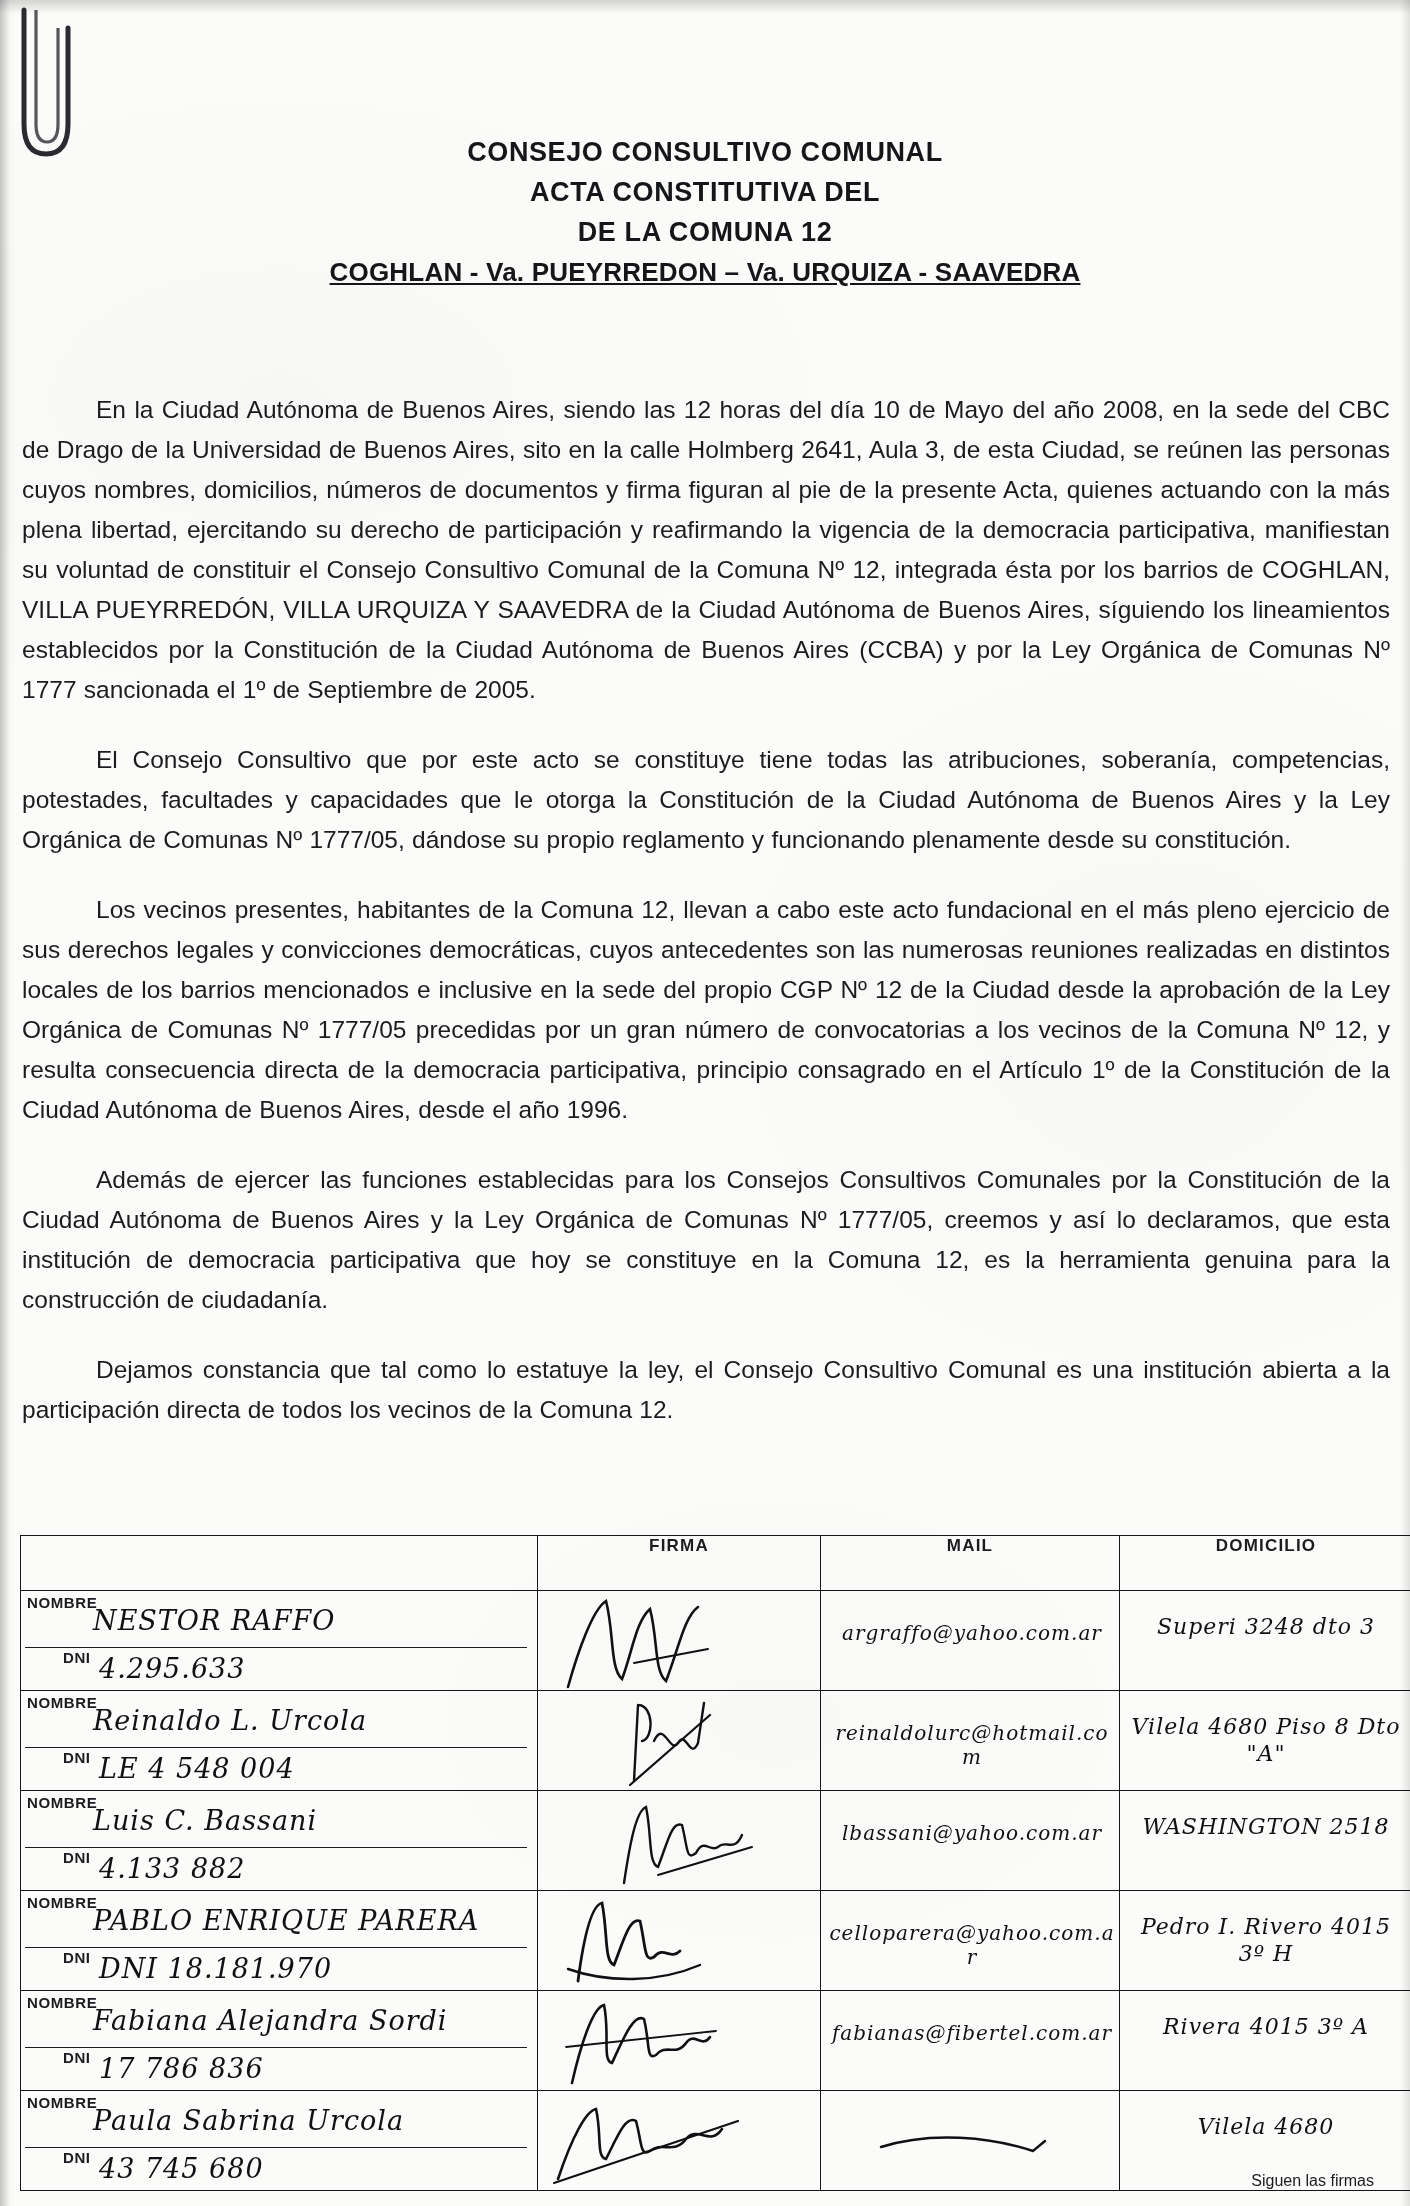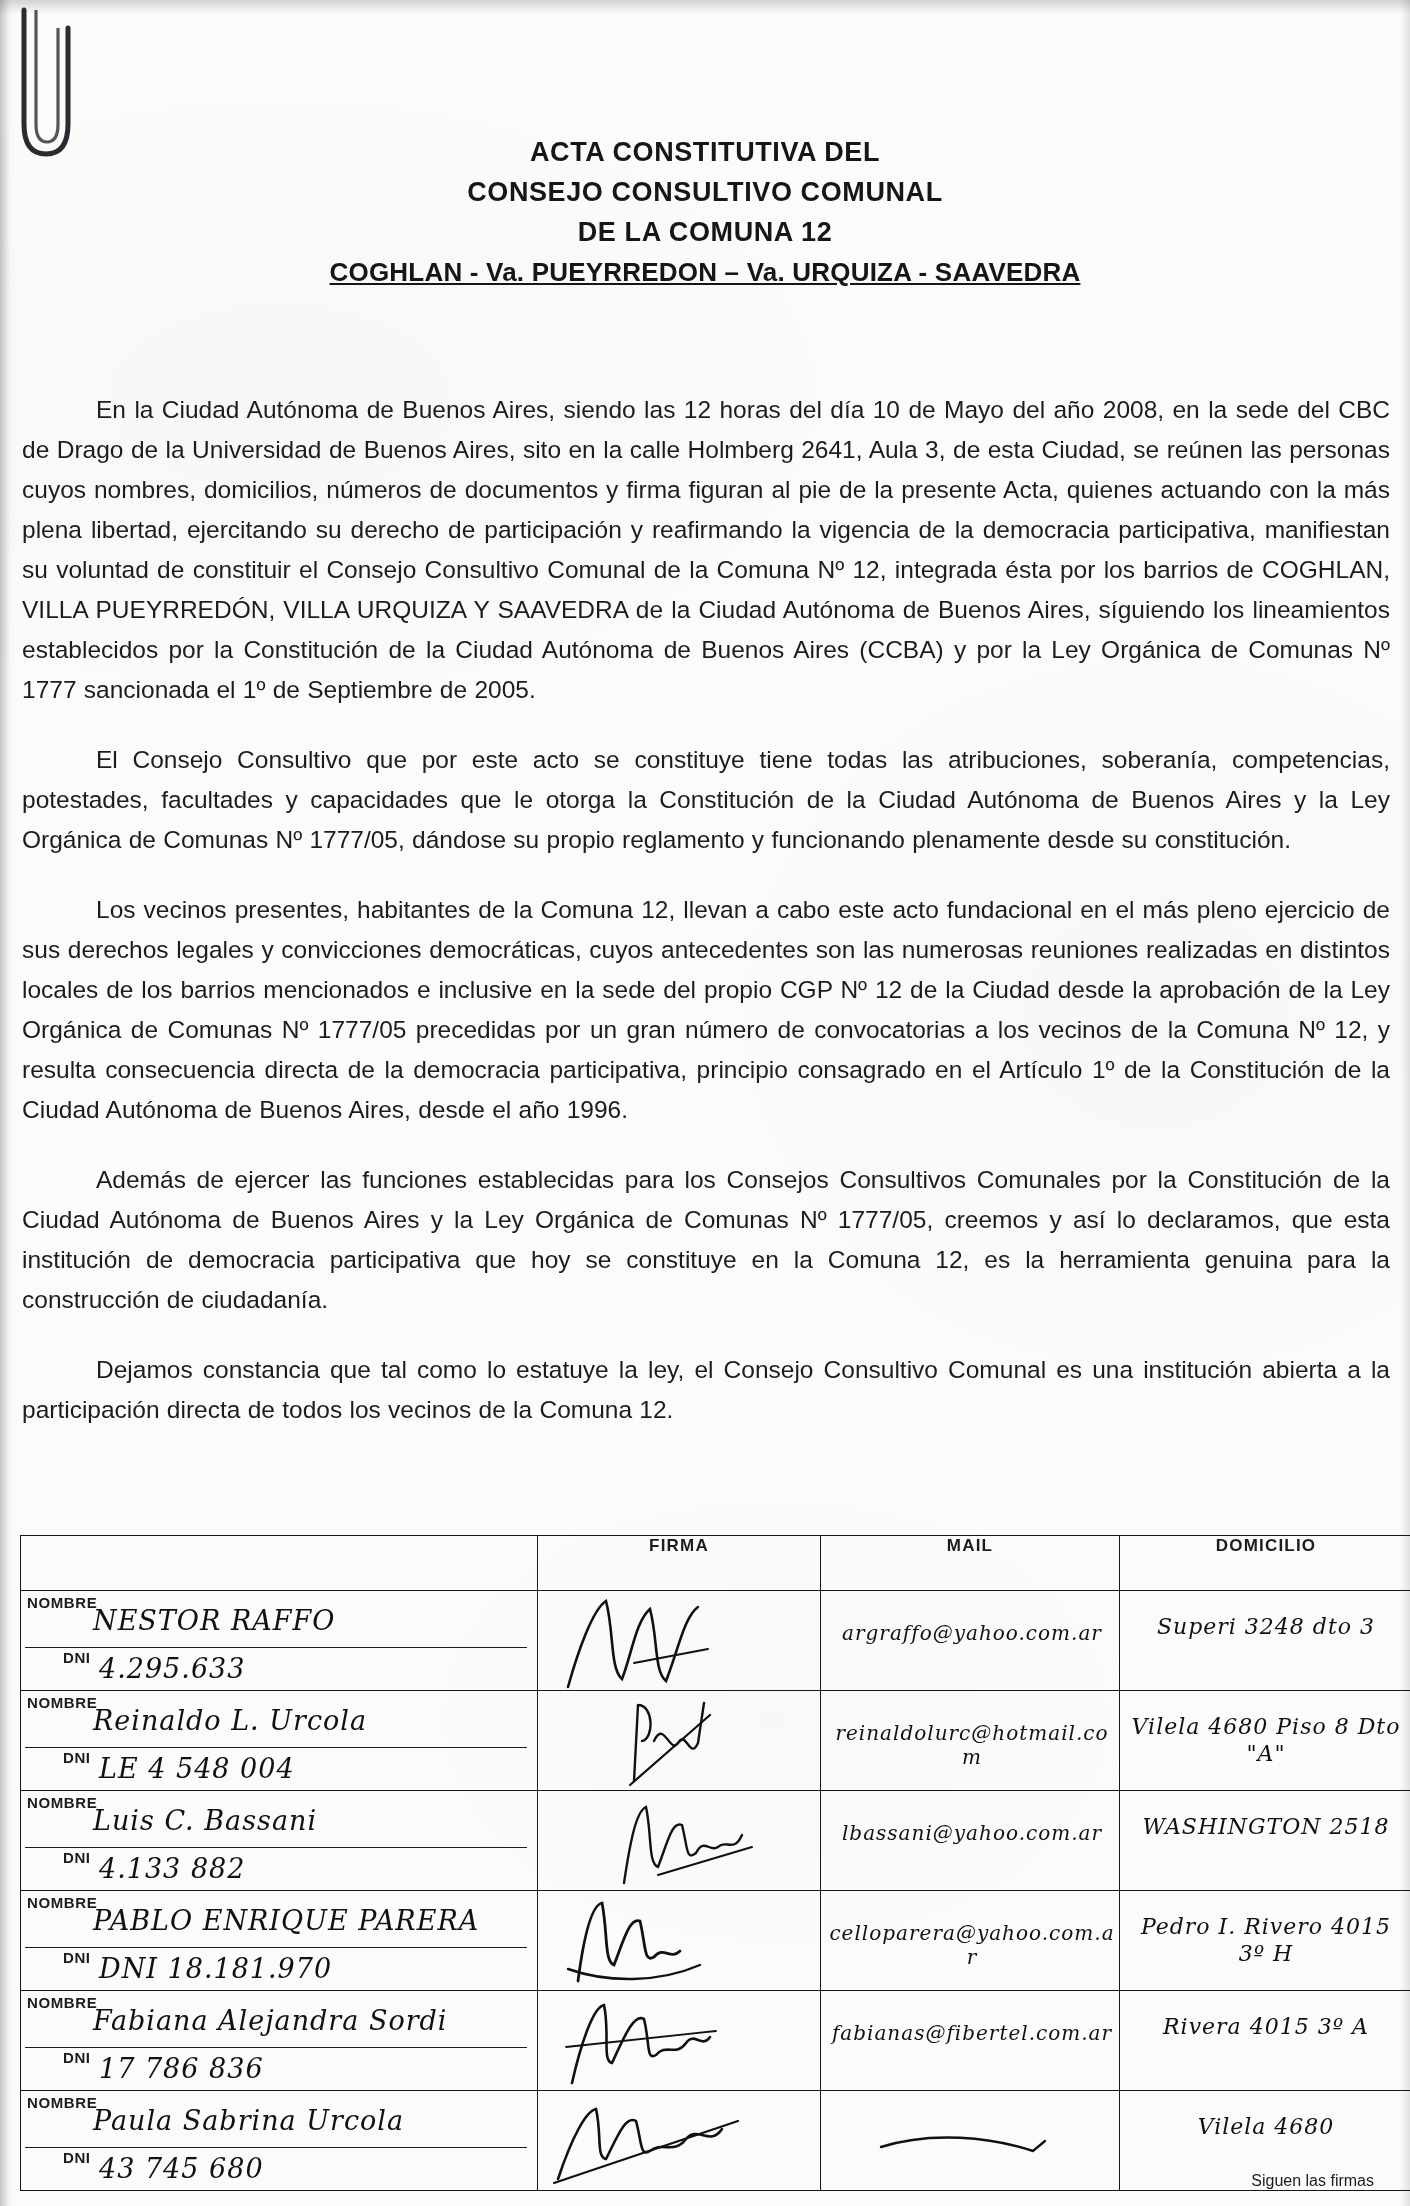--- a/index.html
+++ b/index.html
@@ -224,22 +224,22 @@
   <div class="scan-edge-top"></div>
   <div class="scan-edge-left"></div>
   <div class="scan-edge-right"></div>
 
   <svg class="paperclip" viewBox="0 0 70 180">
     <path d="M10 6 L10 120 Q10 150 32 150 Q54 150 54 120 L54 24" fill="none" stroke="#2a2b30" stroke-width="5" stroke-linecap="round"></path>
     <path d="M22 6 L22 120 Q22 138 33 138 Q44 138 44 120 L44 24" fill="none" stroke="#55565c" stroke-width="3.2"></path>
   </svg>
 
   <div class="title-block">
+    <div class="title-line">CONSEJO CONSULTIVO COMUNAL</div>
     <div class="title-line">ACTA CONSTITUTIVA DEL</div>
-    <div class="title-line">CONSEJO CONSULTIVO COMUNAL</div>
     <div class="title-line">DE LA COMUNA 12</div>
     <div class="title-line l4">COGHLAN - Va. PUEYRREDON – Va. URQUIZA - SAAVEDRA</div>
   </div>
 
   <div class="body-text">
     <p class="para">En la Ciudad Autónoma de Buenos Aires, siendo las 12 horas del día 10 de Mayo del año 2008, en la sede del CBC de Drago de la Universidad de Buenos Aires, sito en la calle Holmberg 2641, Aula 3, de esta Ciudad, se reúnen las personas cuyos nombres, domicilios, números de documentos y firma figuran al pie de la presente Acta, quienes actuando con la más plena libertad, ejercitando su derecho de participación y reafirmando la vigencia de la democracia participativa, manifiestan su voluntad de constituir el Consejo Consultivo Comunal de la Comuna Nº 12, integrada ésta por los barrios de COGHLAN, VILLA PUEYRREDÓN, VILLA URQUIZA Y SAAVEDRA de la Ciudad Autónoma de Buenos Aires, síguiendo los lineamientos establecidos por la Constitución de la Ciudad Autónoma de Buenos Aires (CCBA) y por la Ley Orgánica de Comunas Nº 1777 sancionada el 1º de Septiembre de 2005.</p>
     <p class="para">El Consejo Consultivo que por este acto se constituye tiene todas las atribuciones, soberanía, competencias, potestades, facultades y capacidades que le otorga la Constitución de la Ciudad Autónoma de Buenos Aires y la Ley  Orgánica de Comunas Nº 1777/05, dándose su propio reglamento y funcionando plenamente desde su constitución.</p>
     <p class="para">Los vecinos presentes, habitantes de la Comuna 12, llevan a cabo este acto fundacional en el más pleno ejercicio de sus derechos legales y convicciones democráticas, cuyos antecedentes son las numerosas reuniones realizadas en distintos locales de los barrios mencionados e inclusive en la sede del propio CGP Nº 12 de la Ciudad desde la aprobación de la Ley Orgánica de Comunas Nº 1777/05 precedidas por un gran número de convocatorias a los vecinos de la Comuna Nº 12, y resulta consecuencia directa de la democracia participativa, principio consagrado en el Artículo 1º de la Constitución de la Ciudad Autónoma de Buenos Aires, desde el año 1996.</p>
     <p class="para">Además de ejercer las funciones establecidas para los Consejos Consultivos Comunales por la Constitución de la Ciudad Autónoma de Buenos Aires y la Ley Orgánica de Comunas Nº 1777/05, creemos y así lo declaramos, que esta institución de democracia participativa que hoy se constituye en la Comuna 12, es la herramienta genuina para la construcción de ciudadanía.</p>
     <p class="para">Dejamos constancia que tal como lo estatuye la ley, el Consejo Consultivo Comunal es una institución abierta a la participación directa de todos los vecinos de la Comuna 12.</p>

